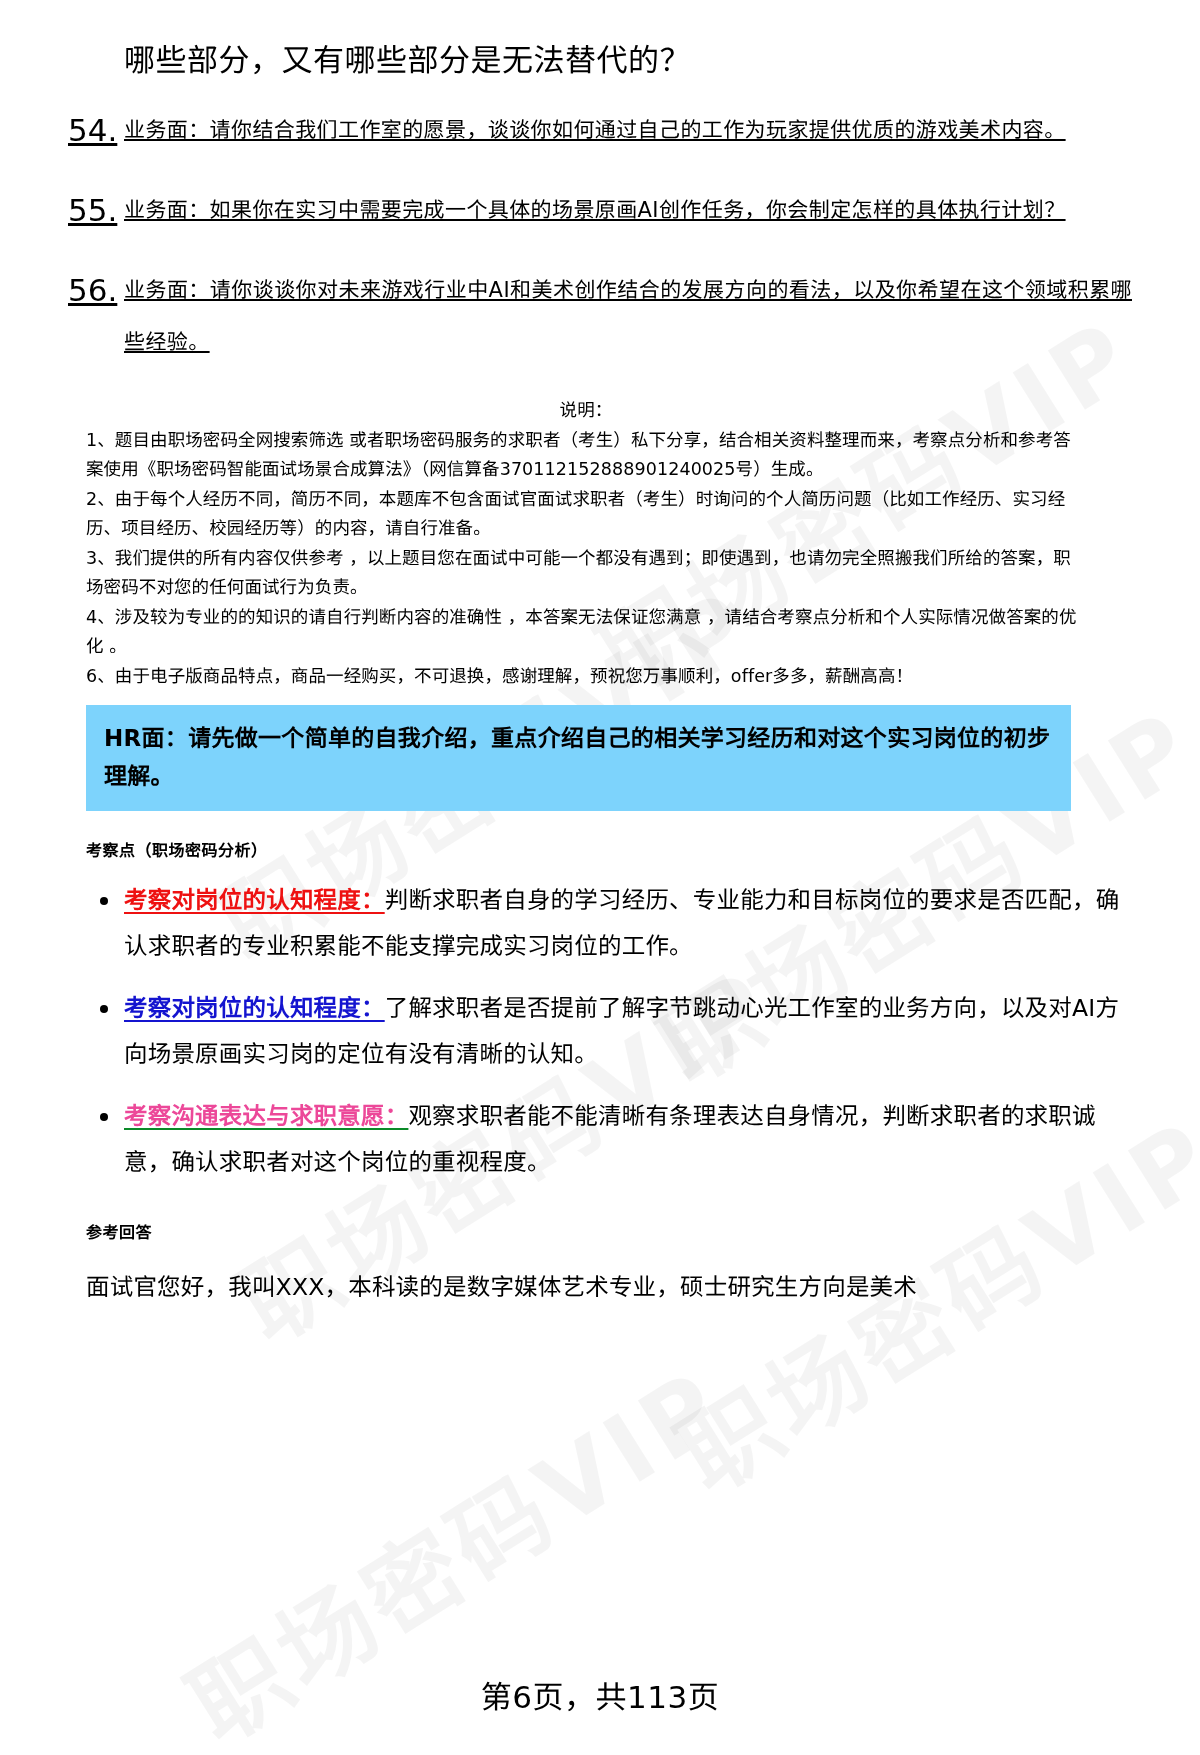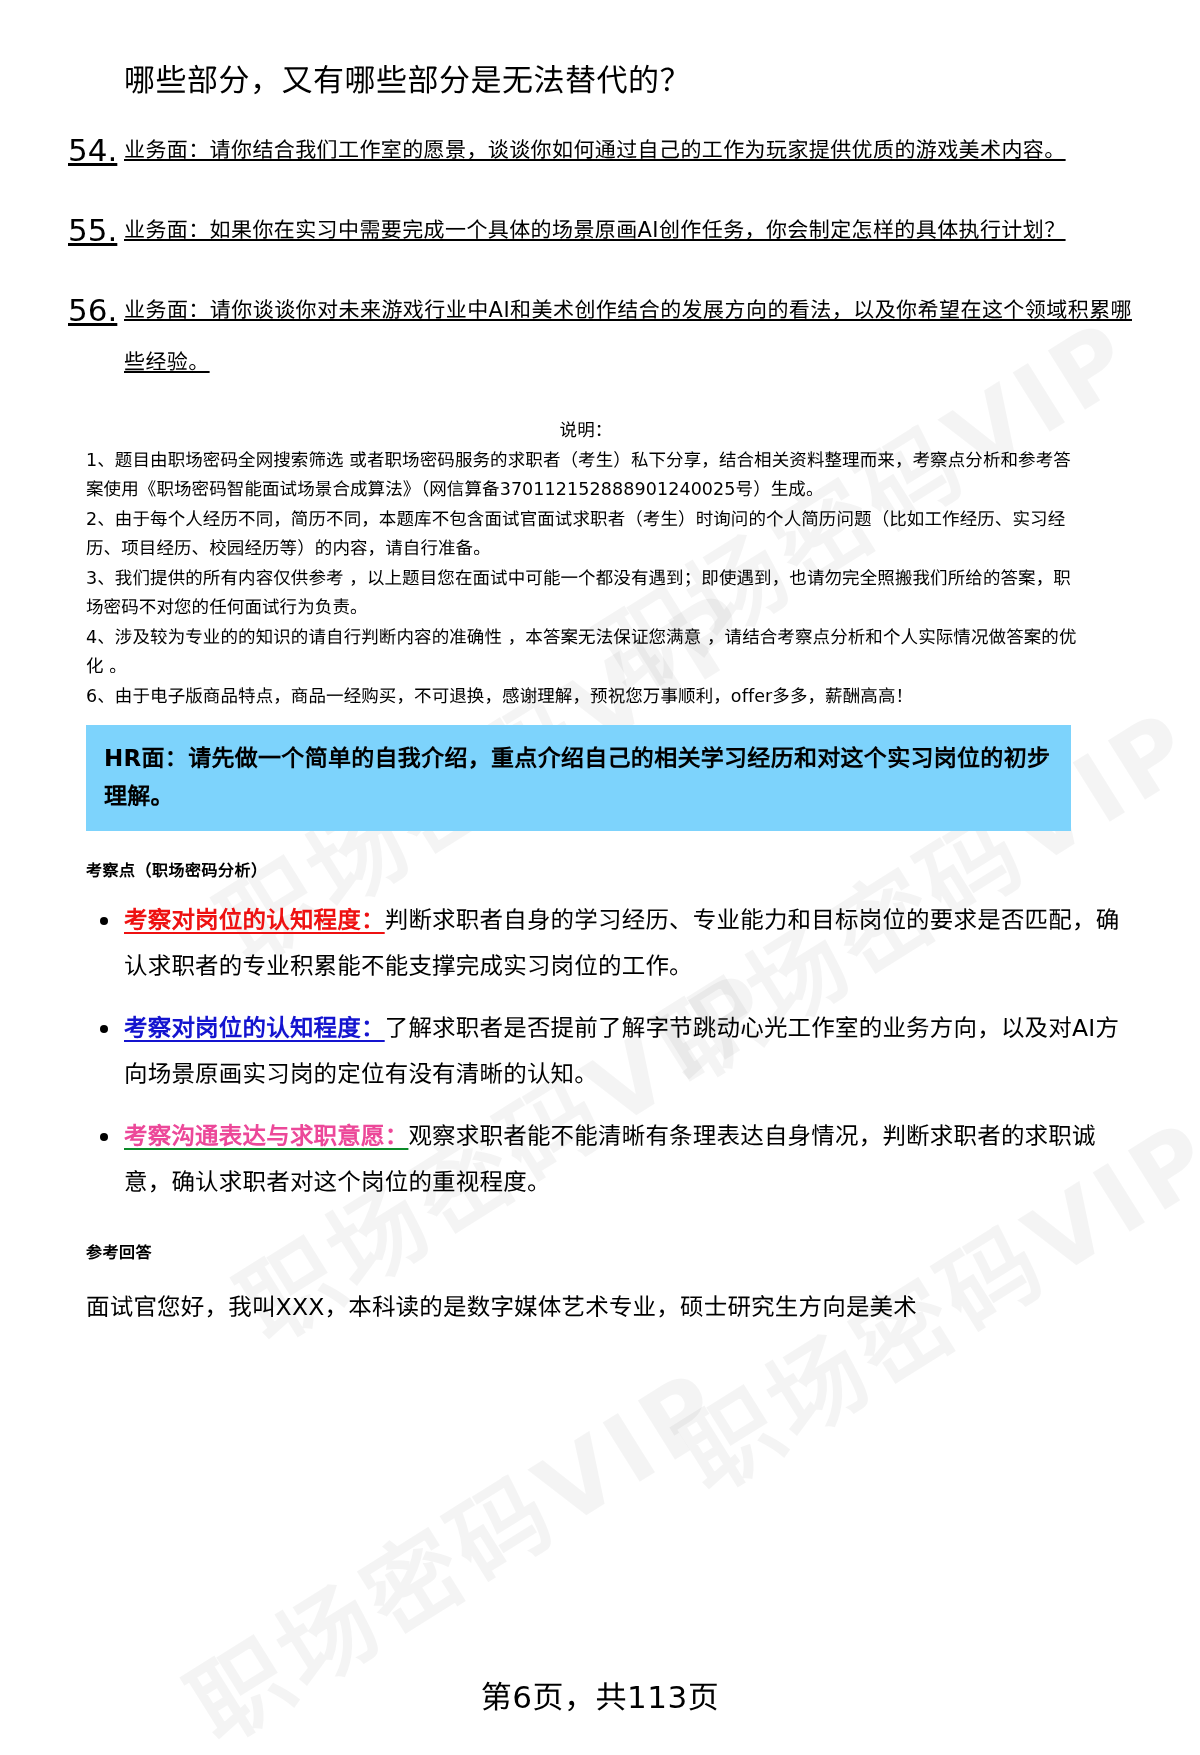--- a/index.html
+++ b/index.html
@@ -35,21 +35,21 @@
     letter-spacing: 6px;
   }
 
   
   .page {
     position: relative;
     z-index: 1;
     width: 1200px;
     height: 1755px;
     box-sizing: border-box;
-    padding: 42px 62px 0 62px;
+    padding: 22px 62px 0 62px;
   }
 
   
   .continued-line {
     font-size: 31px;
     line-height: 52px;
     margin: 12px 0 0 62px;
     letter-spacing: 0.5px;
   }
 

